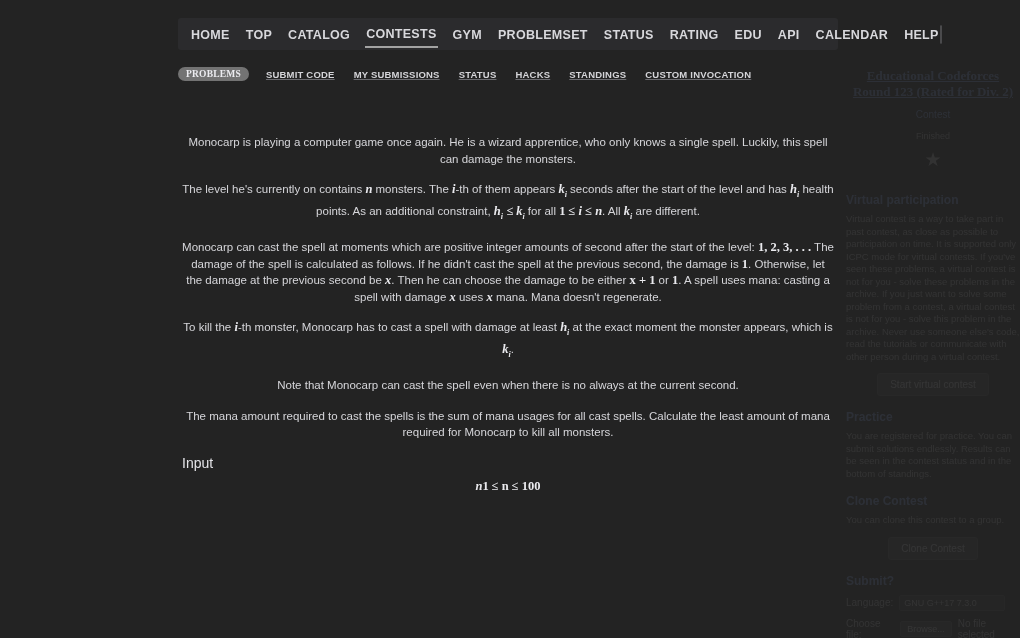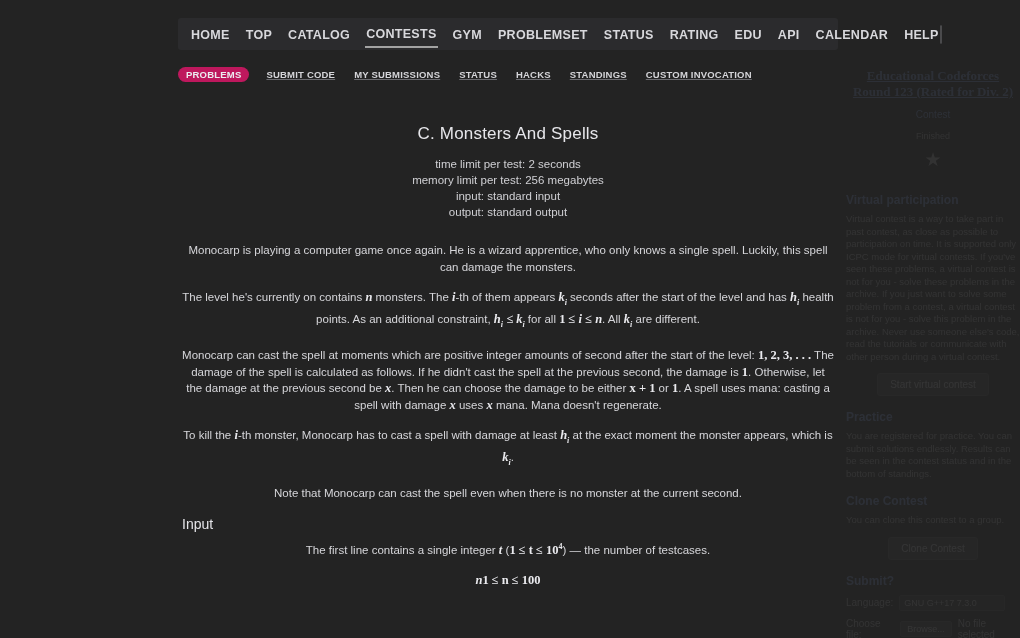--- a/index.html
+++ b/index.html
@@ -94,25 +94,26 @@
     font-size: 9.5px;
     font-weight: bold;
     letter-spacing: 0.2px;
     text-decoration: underline;
     text-decoration-color: #6b6b70;
     white-space: nowrap;
     cursor: pointer;
     padding: 1px 2px;
   }
   .subnav-link.active {
-    background: #be185d;
+    background: #737373;
     border-radius: 9px;
     padding: 2px 8px;
     text-decoration: none;
     color: #ececf0;
+    font-family: Liberation Serif, serif;
   }
   
   #content {
     position: absolute;
     left: 178px;
     top: 100px;
     width: 660px;
     height: 538px;
     overflow: hidden;
   }
@@ -290,44 +291,37 @@
     <span class="subnav-link">SUBMIT CODE</span>
     <span class="subnav-link">MY SUBMISSIONS</span>
     <span class="subnav-link">STATUS</span>
     <span class="subnav-link">HACKS</span>
     <span class="subnav-link">STANDINGS</span>
     <span class="subnav-link">CUSTOM INVOCATION</span>
   </div>
 
   <div id="content">
 
-    <div id="problem-header">
-      <h1 id="problem-title">C. Monsters And Spells</h1>
-      <div class="limit-line">time limit per test: 2 seconds</div>
-      <div class="limit-line">memory limit per test: 256 megabytes</div>
-      <div class="limit-line">input: standard input</div>
-      <div class="limit-line">output: standard output</div>
-    </div>
 
     <div id="statement">
 
       <p>Monocarp is playing a computer game once again. He is a wizard apprentice, who only knows a single spell. Luckily, this spell can damage the monsters.</p>
 
       <p><span>The level he's currently on contains </span><span class="mathvar">n</span><span> monsters. The </span><span class="mathvar">i</span><span>-th of them appears </span><span class="mathvar"><span>k</span><sub>i</sub></span><span> seconds after the start of the level and has </span><span class="mathvar"><span>h</span><sub>i</sub></span><span> health points. As an additional constraint, </span><span class="mathvar">h<sub>i</sub> ≤ k<sub>i</sub></span><span> for all </span><span class="mathnum">1 ≤ <span class="mathvar">i</span> ≤ <span class="mathvar">n</span></span><span>. All </span><span class="mathvar">k<sub>i</sub></span><span> are different.</span></p>
 
       <p><span>Monocarp can cast the spell at moments which are positive integer amounts of second after the start of the level: </span><span class="mathnum">1, 2, 3, . . .</span><span> The damage of the spell is calculated as follows. If he didn't cast the spell at the previous second, the damage is </span><span class="mathnum">1</span><span>. Otherwise, let the damage at the previous second be </span><span class="mathvar">x</span><span>. Then he can choose the damage to be either </span><span class="mathnum">x + 1</span><span> or </span><span class="mathnum">1</span><span>. A spell uses mana: casting a spell with damage </span><span class="mathvar">x</span><span> uses </span><span class="mathvar">x</span><span> mana. Mana doesn't regenerate.</span></p>
 
       <p><span>To kill the </span><span class="mathvar">i</span><span>-th monster, Monocarp has to cast a spell with damage at least </span><span class="mathvar">h<sub>i</sub></span><span> at the exact moment the monster appears, which is </span><span class="mathvar">k<sub>i</sub></span><span>.</span></p>
 
-      <p>Note that Monocarp can cast the spell even when there is no monster at the current second.</p>
+      <p>Note that Monocarp can cast the spell even when there is no always at the current second.</p>
+      <p>The mana amount required to cast the spells is the sum of mana usages for all cast spells. Calculate the least amount of mana required for Monocarp to kill all monsters.</p>
 
       <div class="sect">
         <div class="sect-title">Input</div>
 
-        <p><span>The first line contains a single integer </span><span class="mathvar">t</span><span> (</span><span class="mathnum"><span>1 ≤ t ≤ 10</span><sup>4</sup></span><span>) — the number of testcases.</span></p>
 
         <p><span class="mathvar">n</span><span class="mathnum">1 ≤ n ≤ 100</span></p>
 
       </div>
 
     </div>
   </div>
 
   <div id="sidebar">
 

